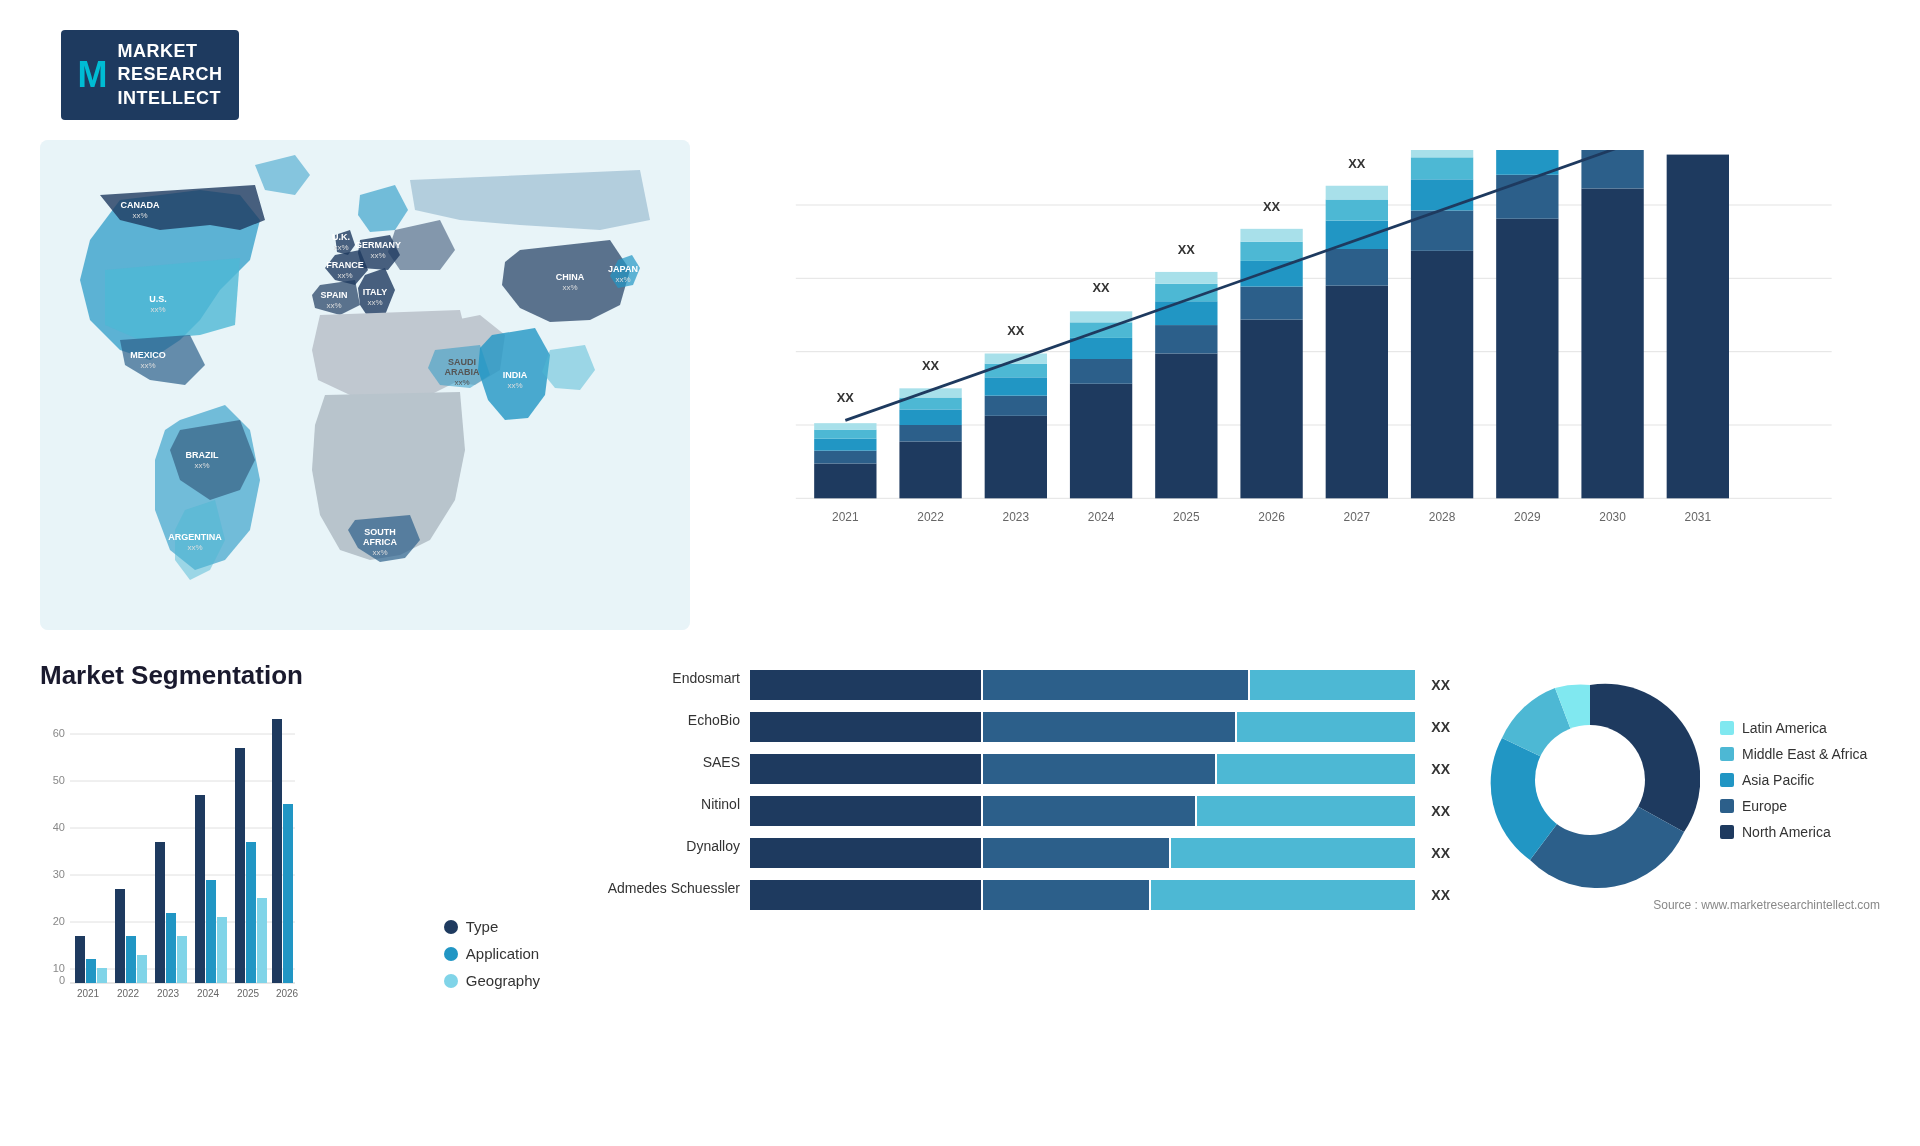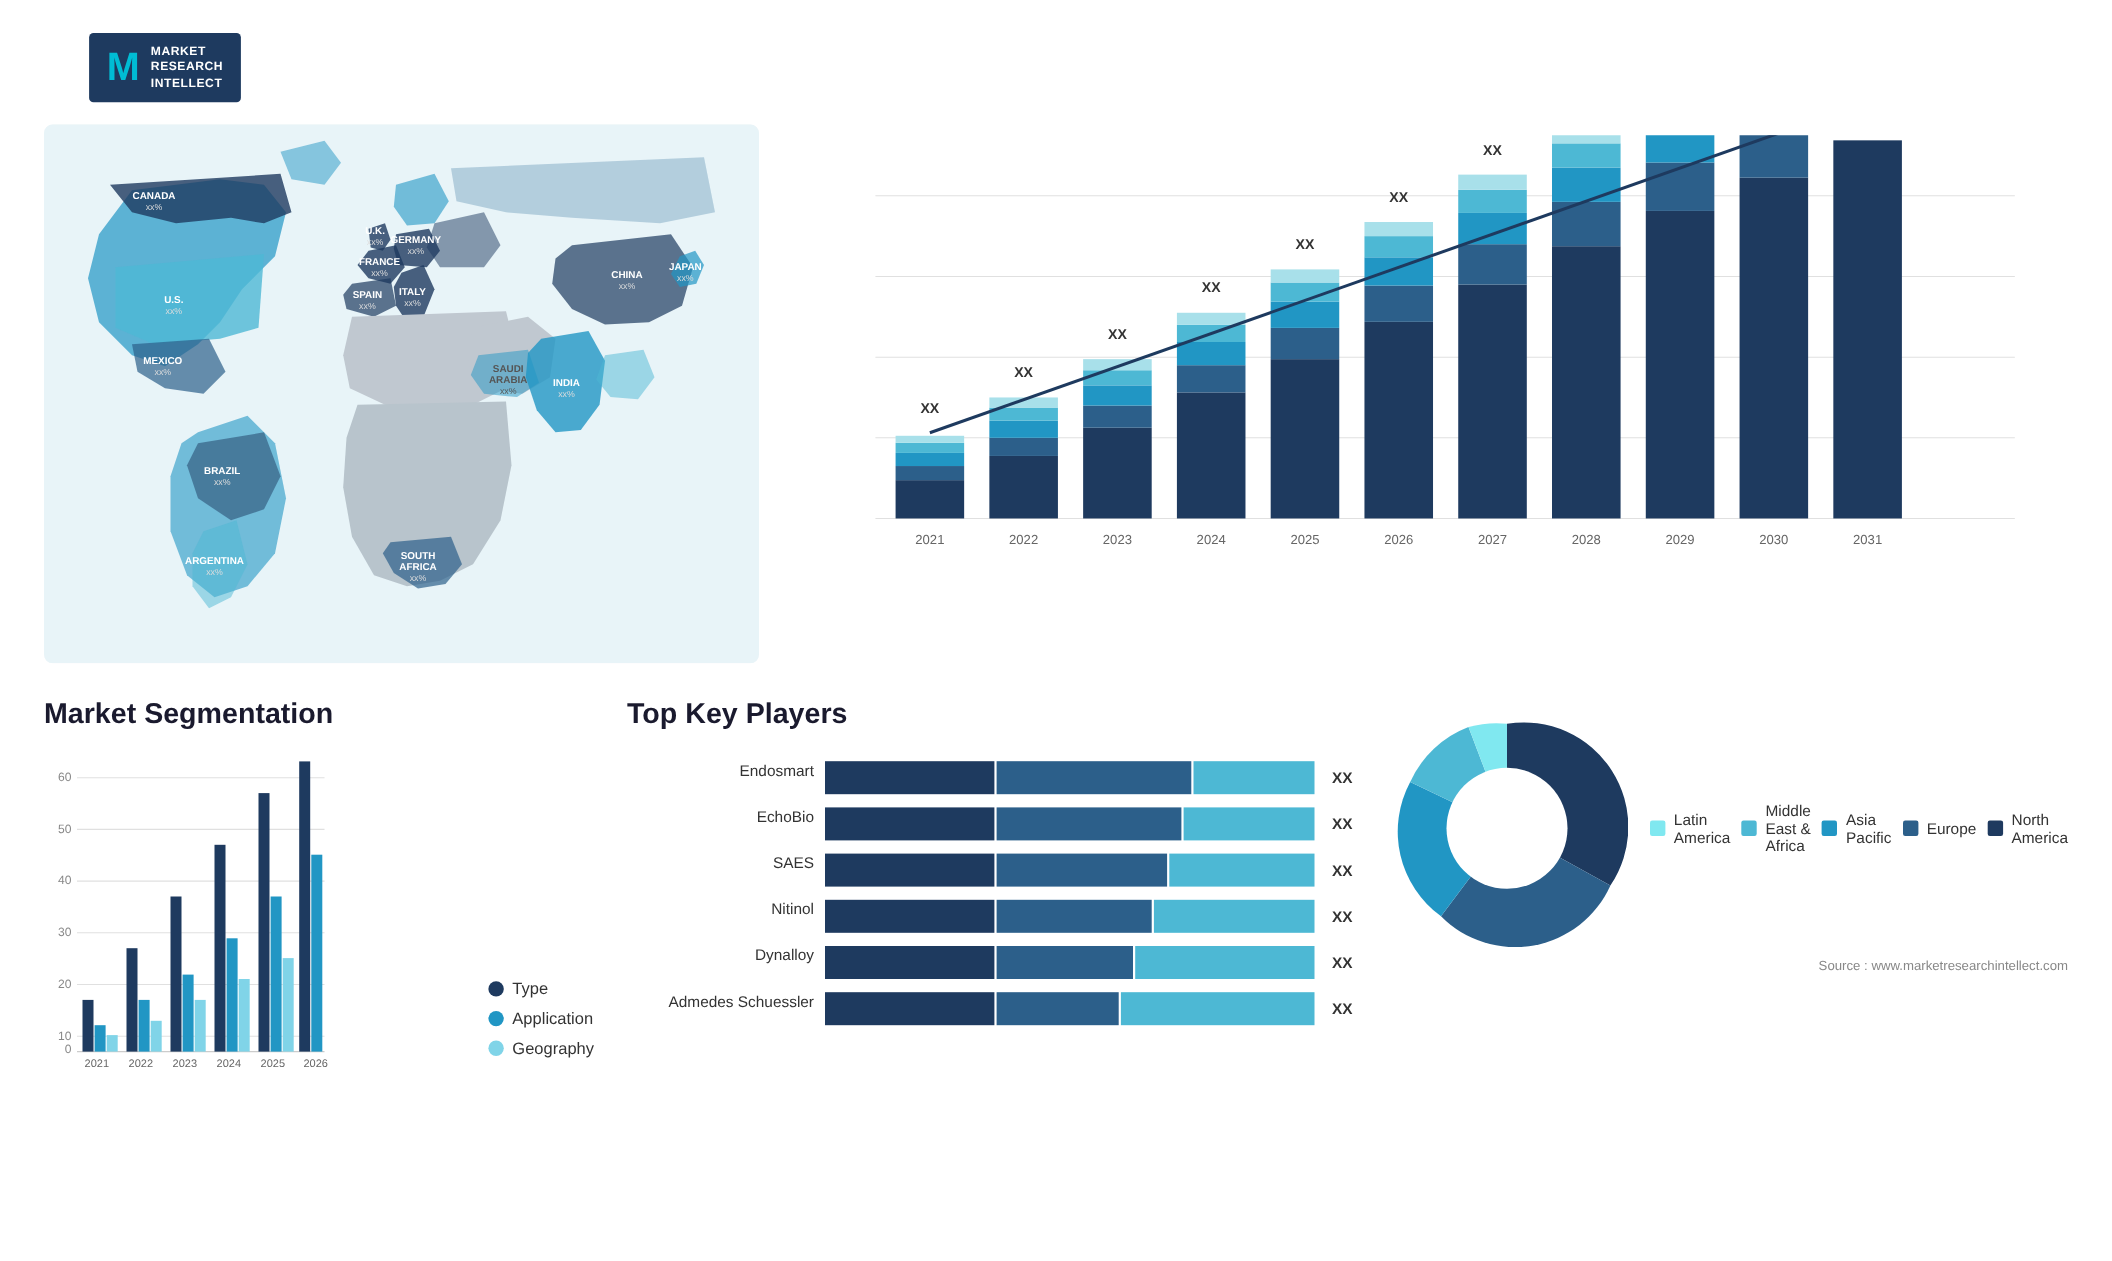--- a/index.html
+++ b/index.html
@@ -40,21 +40,21 @@
       align-items: center;
       gap: 10px;
       border-radius: 4px;
     }
     .logo-m {
       font-size: 36px;
       font-weight: 900;
       color: #00bcd4;
     }
     .logo-text {
-      font-size: 11px;
+      font-size: 18px;
       font-weight: 700;
       line-height: 1.3;
       text-transform: uppercase;
       letter-spacing: 0.5px;
     }
 
     
     .top-row {
       display: flex;
       gap: 30px;
@@ -175,21 +175,21 @@
       margin-top: 10px;
     }
     .donut-container {
       position: relative;
       width: 220px;
       height: 220px;
       flex-shrink: 0;
     }
     .regional-legend {
       display: flex;
-      flex-direction: row;
+      flex-direction: column;
       gap: 10px;
       justify-content: space-between;
     }
     .regional-legend-item {
       display: flex;
       align-items: center;
       gap: 8px;
       font-size: 14px;
       color: #333;
     }
@@ -493,21 +493,20 @@
         </div>
         <div class="legend-item">
           <div class="legend-dot" style="background:#80d4e8;"></div>
           <span>Geography</span>
         </div>
       </div>
     </div>
   </div>
 
   <div class="players-section">
-    <h2 class="section-title">Top Key Players</h2>
     <div class="players-chart">
 
       <div class="player-row">
         <div class="player-name">Endosmart</div>
         <div class="player-bar-container">
           <div class="player-bar-seg" style="width:35%;background:#1e3a5f;"></div>
           <div class="player-bar-seg" style="width:40%;background:#2c5f8a;"></div>
           <div class="player-bar-seg" style="width:25%;background:#4db8d4;"></div>
         </div>
         <span class="player-value">XX</span>

